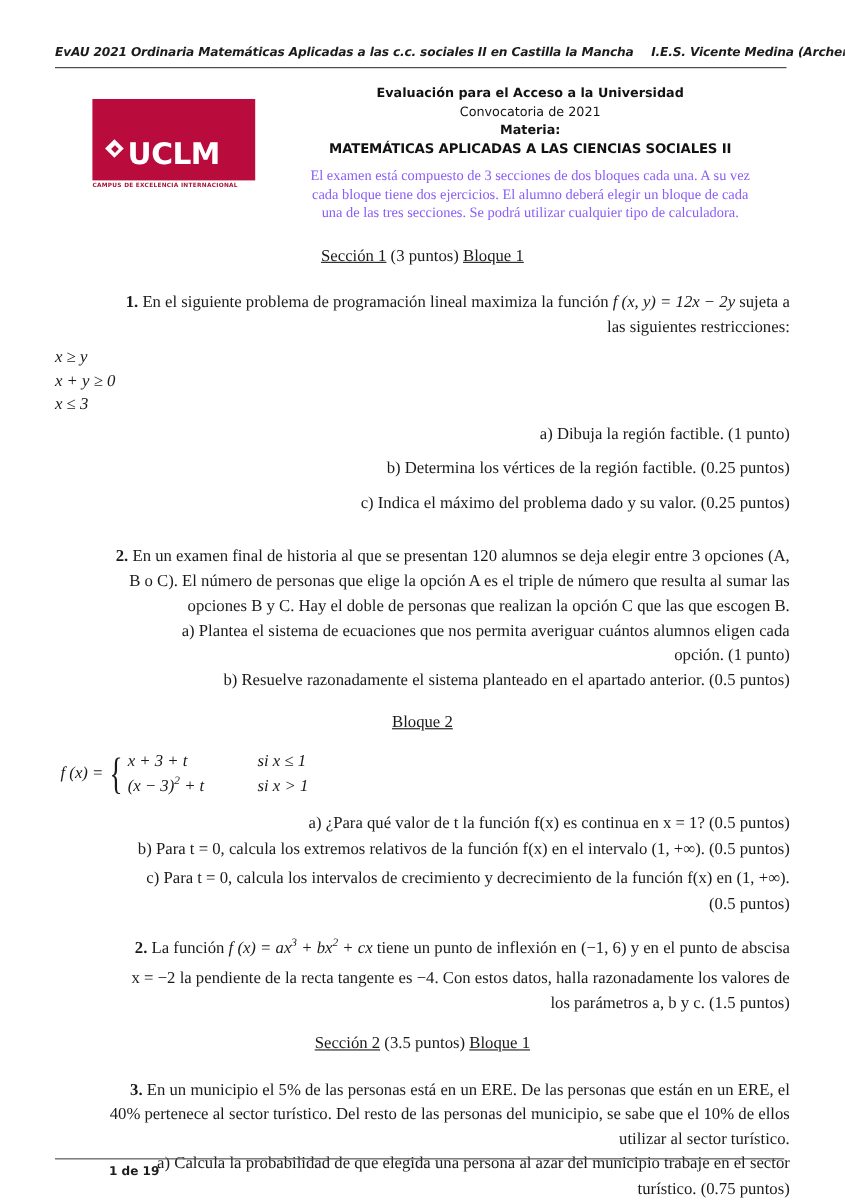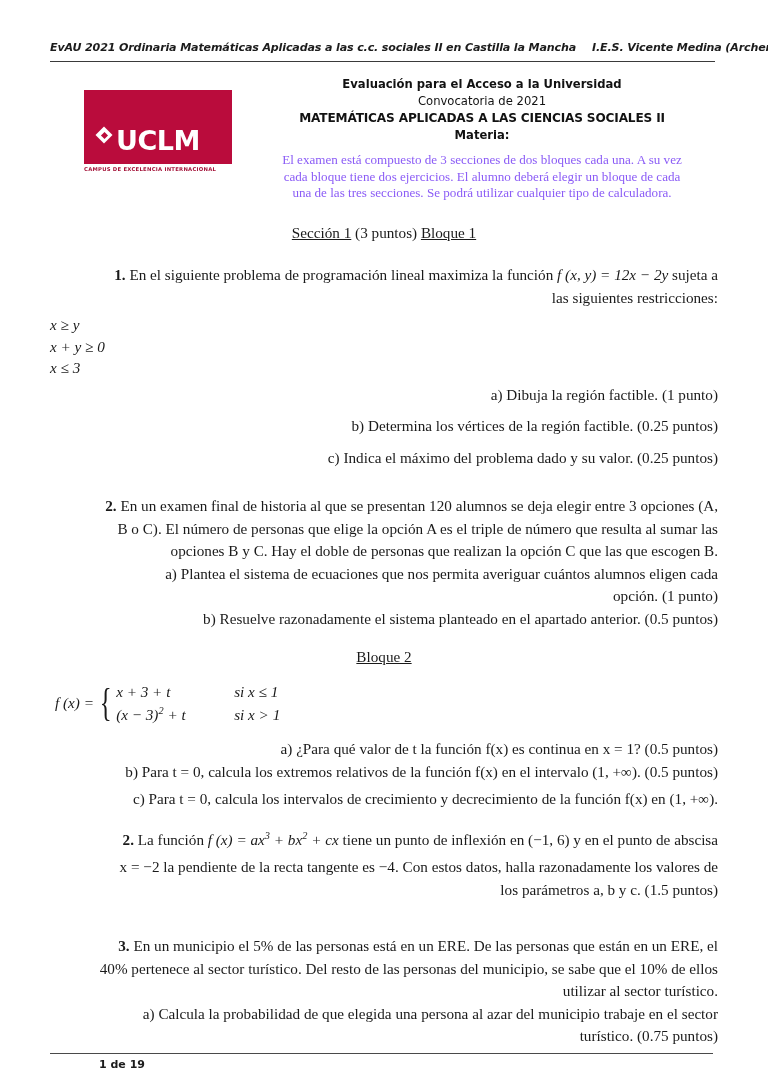--- a/index.html
+++ b/index.html
@@ -275,22 +275,22 @@
           <span class="logo-diamond" style="--logo-color: #ba0c3c;"></span>
           <span class="logo-word">UCLM</span>
         </div>
       </div>
       <div class="logo-tagline">CAMPUS DE EXCELENCIA INTERNACIONAL</div>
     </div>
 
     <div class="masthead-text">
       <div class="mh-line">Evaluación para el Acceso a la Universidad</div>
       <div class="mh-line reg">Convocatoria de 2021</div>
+      <div class="mh-line">Materia:</div>
       <div class="mh-line big">MATEMÁTICAS APLICADAS A LAS CIENCIAS SOCIALES II</div>
-      <div class="mh-line">Materia:</div>
       <div class="mh-desc">
         <div>El examen está compuesto de 3 secciones de dos bloques cada una. A su vez</div>
         <div>cada bloque tiene dos ejercicios. El alumno deberá elegir un bloque de cada</div>
         <div>una de las tres secciones. Se podrá utilizar cualquier tipo de calculadora.</div>
       </div>
     </div>
   </div>
 
   <div class="content">
 
@@ -342,30 +342,32 @@
         </span>
       </span>
     </div>
 
     <div class="gap-12"></div>
 
     <div class="para indent">a) ¿Para qué valor de t la función f(x) es continua en x = 1? (0.5 puntos)</div>
     <div class="para indent">b) Para t = 0, calcula los extremos relativos de la función f(x) en el intervalo (1, +∞). (0.5 puntos)</div>
     <div class="gap-5"></div>
     <div class="para indent">c) Para t = 0, calcula los intervalos de crecimiento y decrecimiento de la función f(x) en (1, +∞).</div>
+    <div class="para">(0.5 puntos)</div>
 
     <div class="gap-18"></div>
 
     <div class="para"><span class="num">2.</span><span> La función </span><span class="mathit"><span>f (x) = ax</span><span class="sup">3</span><span> + bx</span><span class="sup">2</span><span> + cx</span></span><span> tiene un punto de inflexión en (−1, 6) y en el punto de abscisa</span></div>
     <div class="gap-5"></div>
     <div class="para">x = −2 la pendiente de la recta tangente es −4. Con estos datos, halla razonadamente los valores de</div>
     <div class="para">los parámetros a, b y c. (1.5 puntos)</div>
 
     <div class="gap-14"></div>
 
+    <div class="section-head"><span class="u">Sección 2</span><span> (3.5 puntos) </span><span class="u">Bloque 1</span></div>
 
     <div class="gap-20"></div>
 
     <div class="para"><span class="num">3.</span><span> En un municipio el 5% de las personas está en un ERE. De las personas que están en un ERE, el</span></div>
     <div class="para">40% pertenece al sector turístico. Del resto de las personas del municipio, se sabe que el 10% de ellos</div>
     <div class="para">utilizar al sector turístico.</div>
     <div class="para indent">a) Calcula la probabilidad de que elegida una persona al azar del municipio trabaje en el sector</div>
     <div class="para">turístico. (0.75 puntos)</div>
 
   </div>

